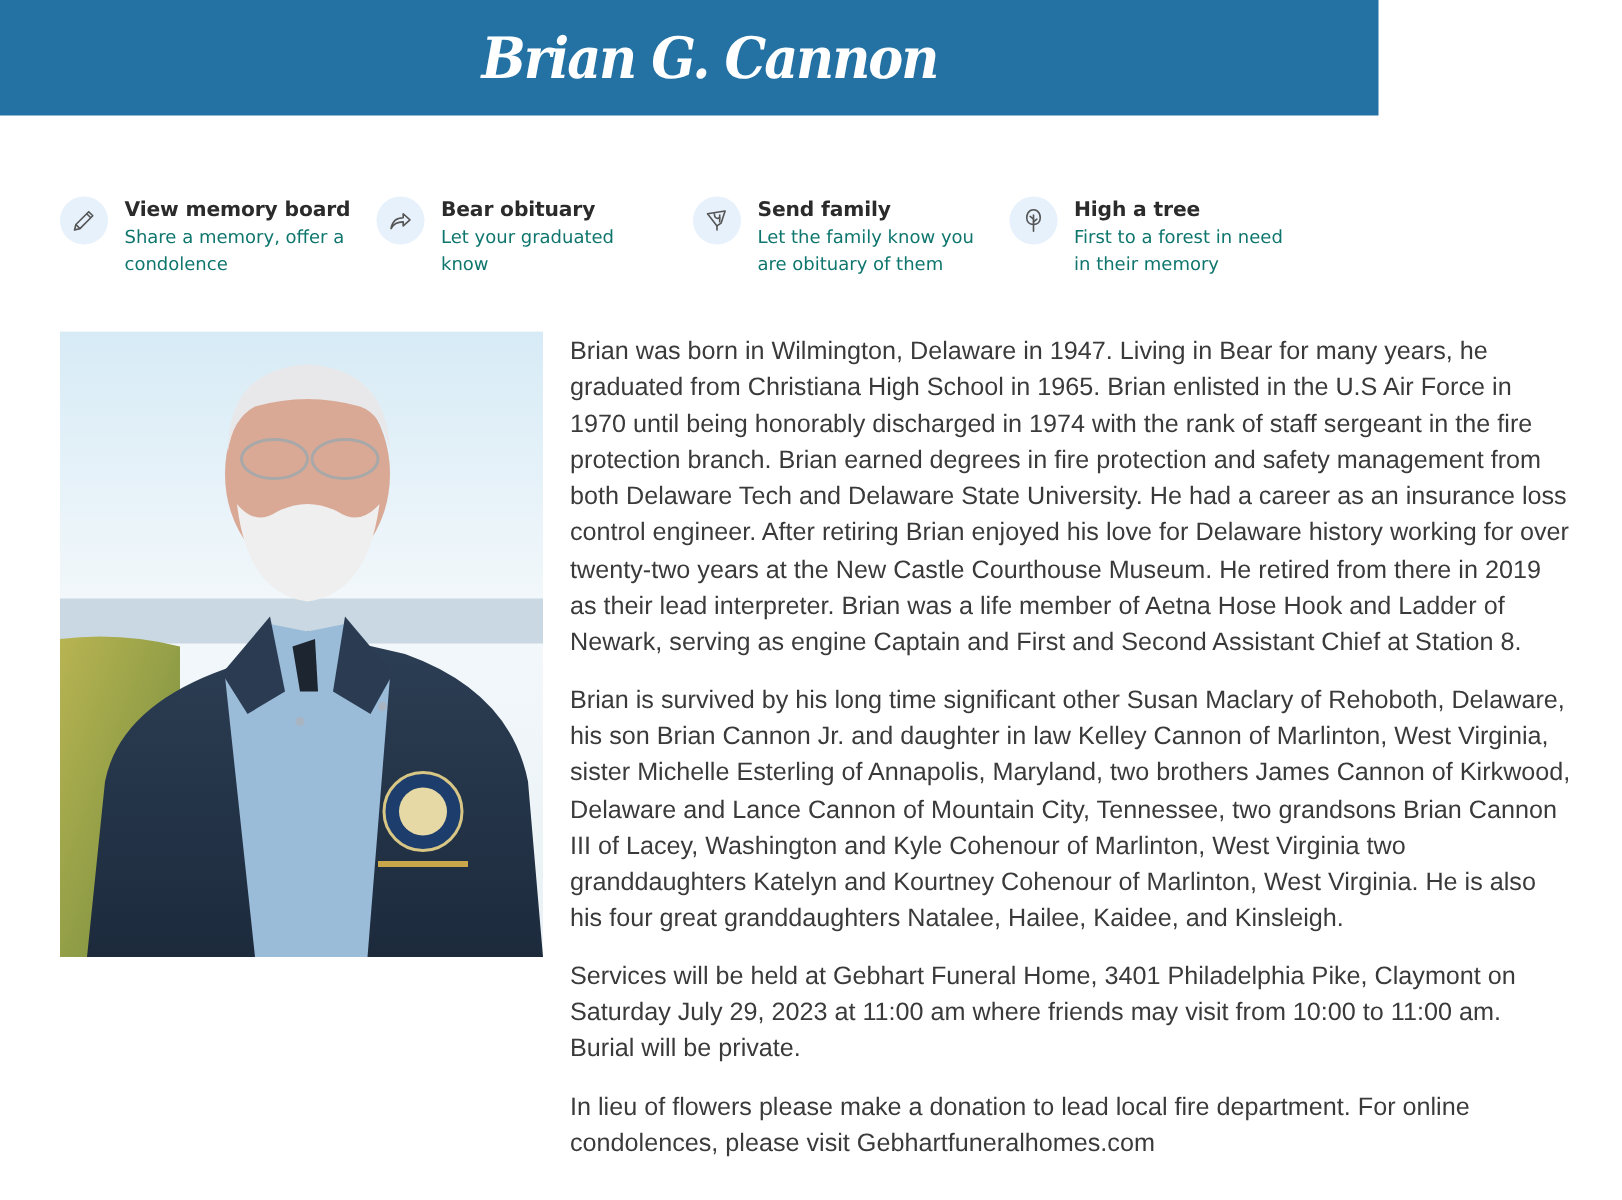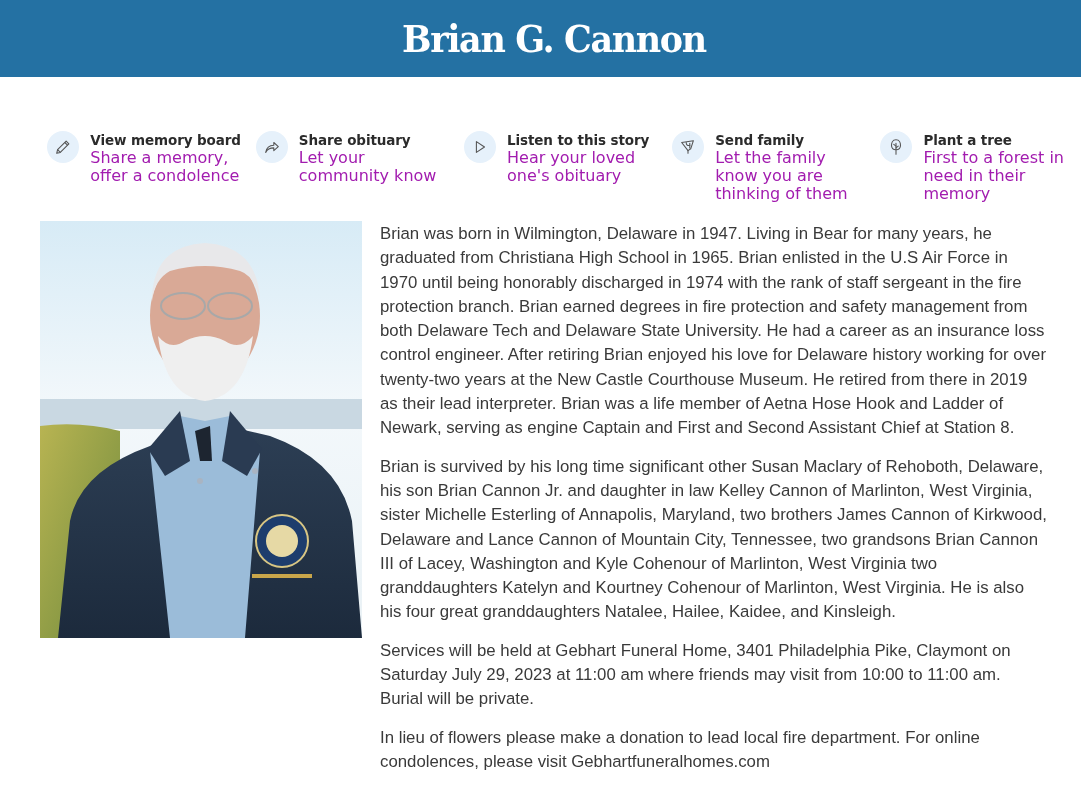--- a/index.html
+++ b/index.html
@@ -1,48 +1,48 @@
 <!DOCTYPE html>
 <html><head>
   <meta charset="utf-8">
   <style>
     html, body { margin: 0; padding: 0; background: #ffffff; }
     body { width: 1081px; height: 800px; overflow: hidden; position: relative; font-family: "Liberation Sans", sans-serif; }
     .header {
-      position: absolute; left: 0; top: 0; width: 1081px; height: 77px;
+      position: absolute; left: 0; top: 0; width: 919px; height: 77px;
       background: #2471a3;
-      display: flex; align-items: center; justify-content: center;
+      display: flex; align-items: center; justify-content: center; font-style: italic;
     }
     .header h1 {
       margin: 0; padding-left: 30px; color: #ffffff;
       font-family: "DejaVu Serif", serif; font-weight: bold;
       font-size: 38px; letter-spacing: -1.5px;
       transform: scaleX(0.92);
     }
     .actions {
       position: absolute; left: 40px; top: 131px; width: 1041px; height: 60px;
       display: flex;
     }
     .action {
-      width: 211px; display: flex; align-items: flex-start; cursor: pointer; justify-content: center;
+      width: 211px; display: flex; align-items: flex-start; cursor: pointer;
     }
     .icon-circle {
       width: 32px; height: 32px; border-radius: 50%;
       background: #e6f1fb; flex: 0 0 32px; margin-top: 0px;
       display: flex; align-items: center; justify-content: center;
     }
     .icon-circle svg { width: 18px; height: 18px; }
     .action-text { margin-left: 11px; }
     .action-title {
       font-family: "DejaVu Sans", sans-serif; font-weight: bold;
       font-size: 13.5px; color: #2b2b2b; line-height: 18px; letter-spacing: -0.1px;
     }
     .action-desc {
-      font-family: "DejaVu Sans", sans-serif; font-size: 16px;
-      color: #a21caf; line-height: 18px; width: 150px;
+      font-family: "DejaVu Sans", sans-serif; font-size: 12px;
+      color: #0f766e; line-height: 18px; width: 150px;
     }
     .photo {
       position: absolute; left: 40px; top: 221px; width: 322px; height: 417px;
       overflow: hidden; background: #eef4f8;
     }
     .content {
       position: absolute; left: 380px; top: 222px; width: 668px;
       font-family: Liberation Sans, sans-serif; font-size: 16.8px;
       line-height: 24.3px; color: #3a3a3a;
     }
@@ -70,63 +70,52 @@
     </div>
   </div>
 
   <div class="action">
     <span class="icon-circle">
       <svg viewBox="0 0 20 20" fill="none" stroke="#555" stroke-width="1.2" stroke-linejoin="round" stroke-linecap="round">
         <path d="M3 16 C4 10 8 8 12 8 L12 5 L17 9.5 L12 14 L12 11 C8 11 5 12 3 16 Z"></path>
       </svg>
     </span>
     <div class="action-text">
-      <div class="action-title">Share obituary</div>
-      <div class="action-desc">Let your community know</div>
+      <div class="action-title">Bear obituary</div>
+      <div class="action-desc">Let your graduated know</div>
     </div>
   </div>
 
-  <div class="action">
-    <span class="icon-circle">
-      <svg viewBox="0 0 20 20" fill="none" stroke="#555" stroke-width="1.2" stroke-linejoin="round">
-        <path d="M6 4 L15 10 L6 16 Z"></path>
-      </svg>
-    </span>
-    <div class="action-text">
-      <div class="action-title">Listen to this story</div>
-      <div class="action-desc">Hear your loved one's obituary</div>
-    </div>
-  </div>
 
   <div class="action">
     <span class="icon-circle">
       <svg viewBox="0 0 20 20" fill="none" stroke="#555" stroke-width="1.2" stroke-linejoin="round" stroke-linecap="round">
         <path d="M3 5 L16 3 L13 12 L10 14 Z"></path>
         <path d="M8 5 C8 8 10 9 12 8"></path>
         <path d="M10 14 L10 17"></path>
         <path d="M12 6 L12 11"></path>
       </svg>
     </span>
     <div class="action-text">
       <div class="action-title">Send family</div>
-      <div class="action-desc">Let the family know you are thinking of them</div>
+      <div class="action-desc">Let the family know you are obituary of them</div>
     </div>
   </div>
 
   <div class="action">
     <span class="icon-circle">
       <svg viewBox="0 0 20 20" fill="none" stroke="#555" stroke-width="1.2" stroke-linejoin="round" stroke-linecap="round">
         <path d="M10 2 C6 2 5 6 5 8 C5 11 7 13 10 13 C13 13 15 11 15 8 C15 6 14 2 10 2 Z"></path>
         <path d="M10 6 L10 18"></path>
         <path d="M10 9 L7.5 7"></path>
         <path d="M10 11 L12.5 9"></path>
       </svg>
     </span>
     <div class="action-text">
-      <div class="action-title">Plant a tree</div>
+      <div class="action-title">High a tree</div>
       <div class="action-desc">First to a forest in need in their memory</div>
     </div>
   </div>
 </nav>
 
 <div class="photo" title="Portrait of Brian G. Cannon with white beard and glasses wearing a navy jacket over a light blue shirt">
   <svg width="322" height="417" viewBox="0 0 322 417" xmlns="http://www.w3.org/2000/svg">
     <defs>
       <linearGradient id="sky" x1="0" y1="0" x2="0" y2="1">
         <stop offset="0" stop-color="#d7ebf6"></stop>

